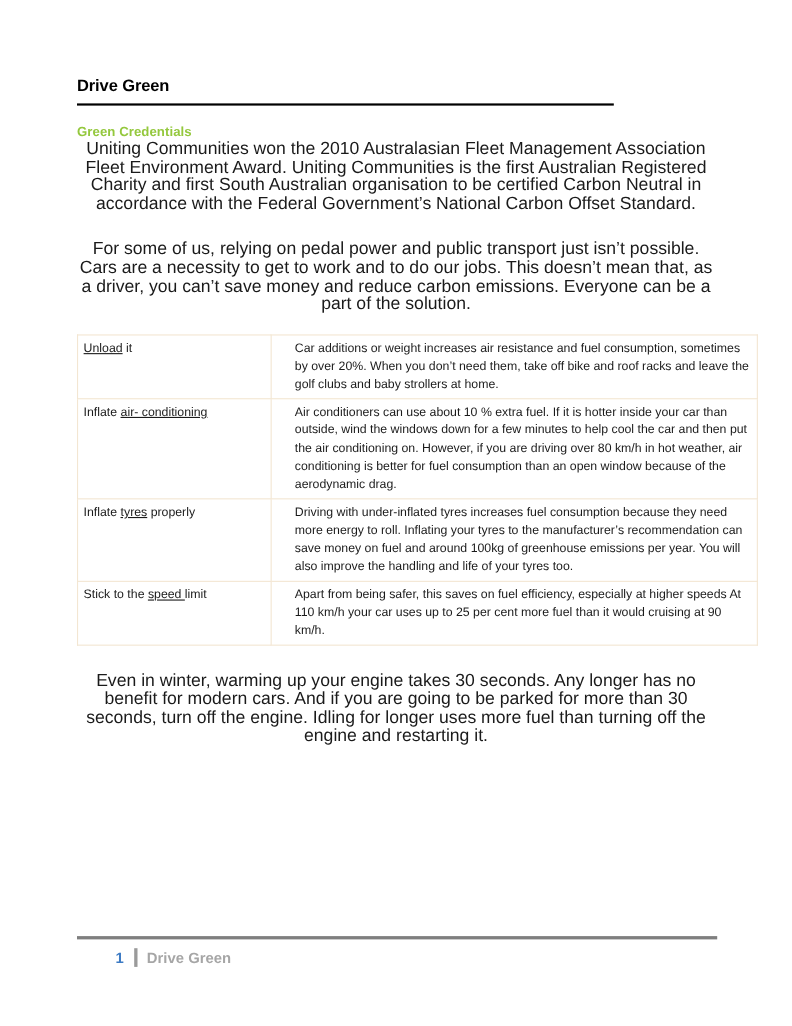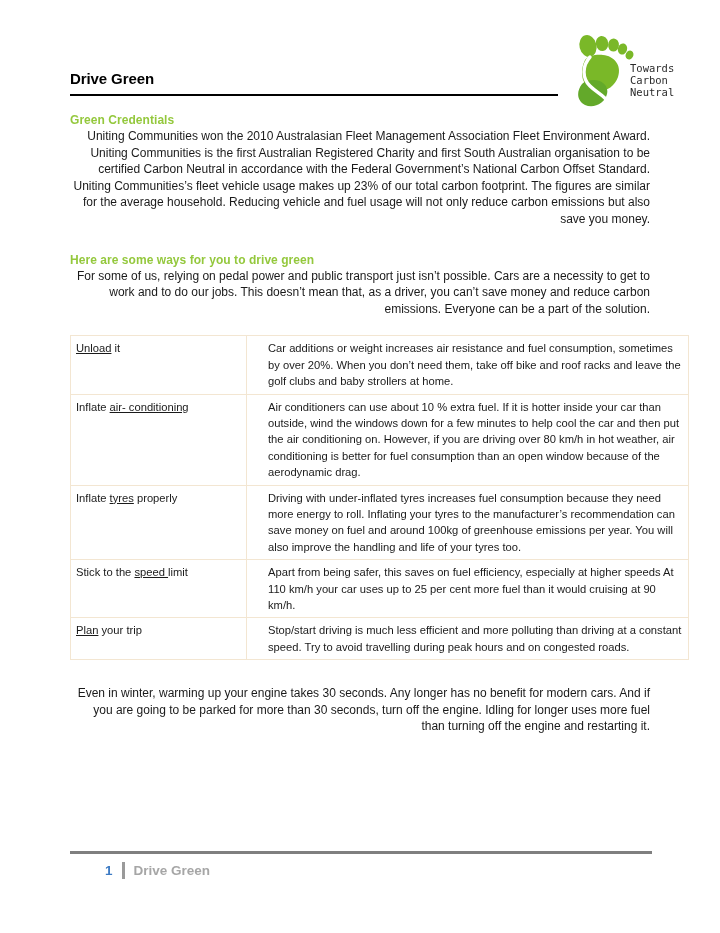--- a/index.html
+++ b/index.html
@@ -63,24 +63,24 @@
 
   h2.sec {
     margin: 0 0 1px 0;
     font-size: 12px;
     font-weight: bold;
     color: #94c83d;
     letter-spacing: 0.05px;
   }
   p.body {
     margin: 0;
-    font-size: 12px;
+    font-size: 16px;
     line-height: 16.6px;
     color: #1a1a1a;
-    text-align: right;
+    text-align: center;
   }
   .gap-para { margin-top: 15px; }
   .sec-block-2 { margin-top: 25px; }
 
   
   table.tips {
     margin-top: 18px;
     border-collapse: collapse;
     width: 578px;
     table-layout: fixed;
@@ -132,53 +132,30 @@
     font-size: 13.5px;
     font-weight: bold;
     color: #a6a6a6;
   }
 </style>
 </head>
 <body>
 
 <div class="page">
 
-  <div class="logo">
-    <svg width="112" height="80" viewBox="0 0 112 80" xmlns="http://www.w3.org/2000/svg">
-
-      <ellipse cx="20" cy="18" rx="8.5" ry="11" fill="#7ab828" transform="rotate(-14 20 18)"></ellipse>
-
-      <ellipse cx="34" cy="15.5" rx="6.2" ry="7.6" fill="#7ab828" transform="rotate(-8 34 15.5)"></ellipse>
-      <ellipse cx="45.5" cy="17" rx="5.4" ry="6.6" fill="#7ab828" transform="rotate(4 45.5 17)"></ellipse>
-      <ellipse cx="54.5" cy="21" rx="4.6" ry="5.6" fill="#7ab828" transform="rotate(16 54.5 21)"></ellipse>
-      <ellipse cx="61.5" cy="27" rx="3.8" ry="4.6" fill="#7ab828" transform="rotate(28 61.5 27)"></ellipse>
-
-      <path d="M17 32 C12 42 13 54 21 60 C31 68 46 61 50 49 C54 37 46 28 35 27 C27 26.3 20 28 17 32 Z" fill="#7ab828"></path>
-
-      <path d="M14 56 C8 64 9 73 17 77 C26 81 37 75 39 66 C41 58 34 52 26 52 C21 52 16.5 53.4 14 56 Z" fill="#63a92a"></path>
-
-      <path d="M22 29 C14 38 14 50 22 58 C29 65 36 67 40 74" fill="none" stroke="#ffffff" stroke-width="3.4" stroke-linecap="round"></path>
-
-      <text x="62" y="44" font-family="&quot;DejaVu Sans Mono&quot;, monospace" font-size="10.5" fill="#2b2b2b">Towards</text>
-      <text x="62" y="56" font-family="&quot;DejaVu Sans Mono&quot;, monospace" font-size="10.5" fill="#2b2b2b">Carbon</text>
-      <text x="62" y="68" font-family="&quot;DejaVu Sans Mono&quot;, monospace" font-size="10.5" fill="#2b2b2b">Neutral</text>
-    </svg>
-  </div>
 
   <div class="doc-title">Drive Green</div>
   <div class="title-rule"></div>
 
   <div class="content">
 
     <h2 class="sec">Green Credentials</h2>
     <p class="body">Uniting Communities won the 2010 Australasian Fleet Management Association Fleet Environment Award. Uniting Communities is the first Australian Registered Charity and first South Australian organisation to be certified Carbon Neutral in accordance with the Federal Government’s National Carbon Offset Standard.</p>
-    <p class="body gap-para">Uniting Communities’s fleet vehicle usage makes up 23% of our total carbon footprint. The figures are similar for the average household. Reducing vehicle and fuel usage will not only reduce carbon emissions but also save you money.</p>
 
     <div class="sec-block-2">
-      <h2 class="sec">Here are some ways for you to drive green</h2>
       <p class="body">For some of us, relying on pedal power and public transport just isn’t possible. Cars are a necessity to get to work and to do our jobs. This doesn’t mean that, as a driver, you can’t save money and reduce carbon emissions. Everyone can be a part of the solution.</p>
     </div>
 
     <table class="tips">
       <tbody>
         <tr>
           <td class="c1"><span></span><u class="ul">Unload</u><span> it</span></td>
           <td class="c2">Car additions or weight increases air resistance and fuel consumption, sometimes by over 20%. When you don’t need them, take off bike and roof racks and leave the golf clubs and baby strollers at home.</td>
         </tr>
         <tr>
@@ -186,24 +163,20 @@
           <td class="c2">Air conditioners can use about 10 % extra fuel. If it is hotter inside your car than outside, wind the windows down for a few minutes to help cool the car and then put the air conditioning on.  However, if you are driving over 80 km/h in hot weather, air conditioning is better for fuel consumption than an open window because of the aerodynamic drag.</td>
         </tr>
         <tr>
           <td class="c1"><span>Inflate </span><u class="ul">tyres</u><span> properly</span></td>
           <td class="c2">Driving with under-inflated tyres increases fuel consumption because they need more energy to roll. Inflating your tyres to the manufacturer’s recommendation can save money on fuel and around 100kg of greenhouse emissions per year.  You will also improve the handling and life of your tyres too.</td>
         </tr>
         <tr>
           <td class="c1"><span>Stick to the </span><u class="ul">speed </u><span>limit</span></td>
           <td class="c2">Apart from being safer, this saves on fuel efficiency, especially at higher speeds  At 110 km/h your car uses up to 25 per cent more fuel than it would cruising at 90 km/h.</td>
         </tr>
-        <tr>
-          <td class="c1"><span></span><u class="ul">Plan</u><span> your trip</span></td>
-          <td class="c2">Stop/start driving is much less efficient and more polluting than driving at a constant speed. Try to avoid travelling during peak hours and on congested roads.</td>
-        </tr>
       </tbody>
     </table>
 
     <div class="sec-block-2">
       <p class="body">Even in winter, warming up your engine takes 30 seconds. Any longer has no benefit for modern cars. And if you are going to be parked for more than 30 seconds, turn off the engine. Idling for longer uses more fuel than turning off the engine and restarting it.</p>
     </div>
 
   </div>
 
   <div class="footer-rule"></div>

